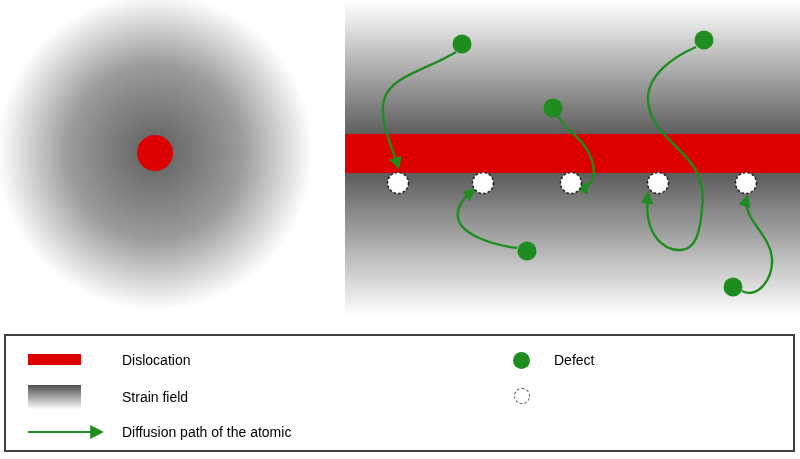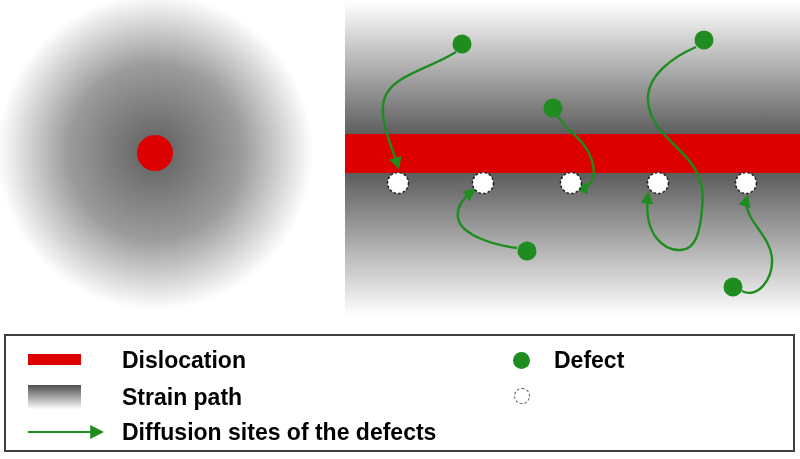--- a/index.html
+++ b/index.html
@@ -11,21 +11,21 @@
      background:radial-gradient(circle 158px at 155px 152px,#5f5f5f 0%,#9b9b9b 55%,#ffffff 100%);}
   .core-dot{position:absolute;left:137px;top:135px;width:36px;height:36px;
      border-radius:50%;background:#dd0000;}
 
   
   .line-field{position:absolute;left:345px;top:2px;width:455px;height:314px;}
 
   
   .legend-box{position:absolute;left:4px;top:334px;width:787px;height:114px;
      border:2px solid #3f3f3f;background:#ffffff;}
-  .legend-label{position:absolute;font-size:23px;line-height:24px;color:#000;white-space:nowrap;font-weight:bold;}
+  .legend-label{position:absolute;font-size:14px;line-height:24px;color:#000;white-space:nowrap;}
   .sw-red{position:absolute;left:22px;top:18px;width:53px;height:11px;background:#dd0000;}
   .sw-grad{position:absolute;left:22px;top:49px;width:53px;height:24px;
      background:linear-gradient(180deg,#4f4f4f 0%,#fdfdfd 100%);}
   .sw-arrow{position:absolute;left:20px;top:88px;width:90px;height:16px;}
   .sw-dot{position:absolute;left:507px;top:16px;width:17px;height:17px;border-radius:50%;background:#1e8c1e;}
   .sw-dash{position:absolute;left:508px;top:52px;width:14px;height:14px;border-radius:50%;
      border:1.6px dashed #555;background:#fff;}
 </style>
 </head>
 <body>
@@ -76,31 +76,31 @@
       <circle cx="388" cy="285" r="9.5"></circle>
     </g>
   </svg>
 
   <div class="legend-box">
 
     <div class="sw-red"></div>
     <div class="legend-label" style="left:116px;top:12px;">Dislocation</div>
 
     <div class="sw-grad"></div>
-    <div class="legend-label" style="left:116px;top:49px;">Strain path</div>
+    <div class="legend-label" style="left:116px;top:49px;">Strain field</div>
 
     <svg class="sw-arrow" width="90" height="16" viewBox="0 0 90 16">
       <defs>
         <marker id="ah2" viewBox="0 0 10 10" refX="7" refY="5" markerWidth="7" markerHeight="7" orient="auto">
           <path d="M0 0 L10 5 L0 10 z" fill="#1e8c1e"></path>
         </marker>
       </defs>
       <line x1="2" y1="8" x2="74" y2="8" stroke="#1e8c1e" stroke-width="2" marker-end="url(#ah2)"></line>
     </svg>
-    <div class="legend-label" style="left:116px;top:84px;">Diffusion sites of the defects</div>
+    <div class="legend-label" style="left:116px;top:84px;">Diffusion path of the atomic</div>
 
     <div class="sw-dot"></div>
     <div class="legend-label" style="left:548px;top:12px;">Defect</div>
 
     <div class="sw-dash"></div>
   </div>
 
 </div>
 
 </body></html>

